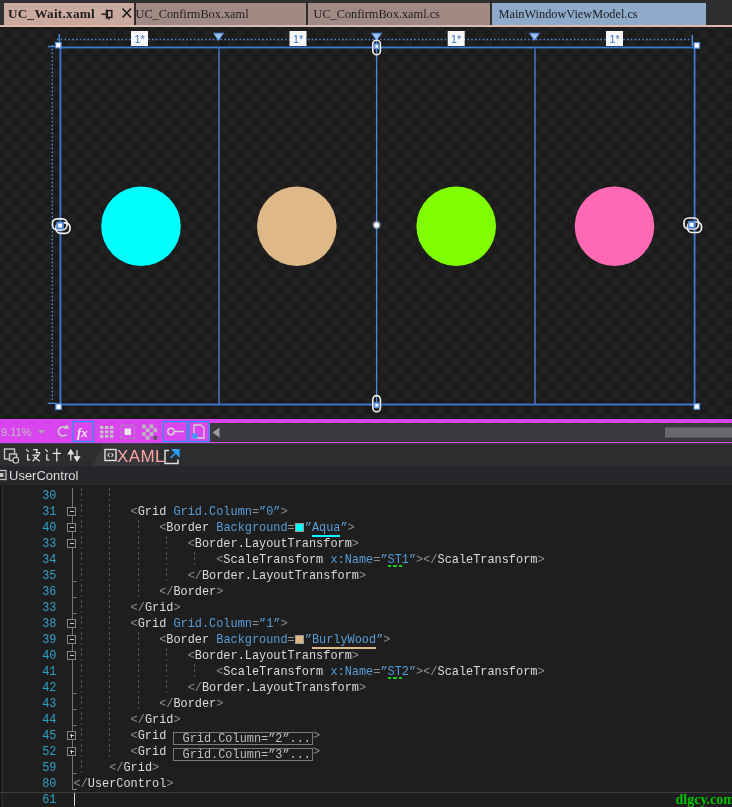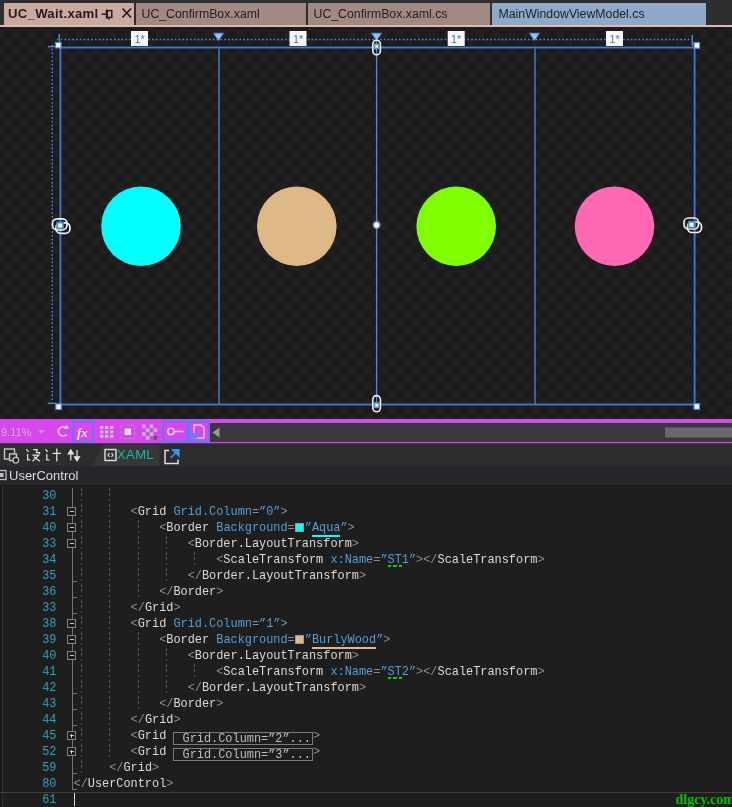--- a/index.html
+++ b/index.html
@@ -1,24 +1,24 @@
 <!DOCTYPE html>
 <html><head><meta charset="utf-8"><style>
 * { margin:0; padding:0; box-sizing:border-box; }
 html,body { width:732px; height:807px; overflow:hidden; background:#1E1E1E; }
 body { position:relative; font-family:"Liberation Sans",sans-serif; }
-#tabbar { position:absolute; left:0; top:0; width:732px; height:27px; background:#2E2E31; }
+#tabbar { position:absolute; left:0; top:0; width:732px; height:27px; background:#2E2E31;font-family:Liberation Serif, serif; }
 #tabbar .ul { position:absolute; left:0; top:25px; width:732px; height:2.5px; background:#DCB9AD; }
 .tab { position:absolute; top:3px; height:22px; font-size:12.3px; color:#1E1E1E; line-height:22px; white-space:nowrap; overflow:hidden; }
 #design { position:absolute; left:0; top:27px; width:732px; height:392px;
   background:repeating-conic-gradient(#202021 0% 25%, #1B1B1B 0% 50%);
   background-size:16px 16px; background-position:4px 3px; }
 #dtoolbar { position:absolute; left:0; top:419px; width:732px; height:24px; background:#d946ef; }
 #splitrow { position:absolute; left:0; top:443px; width:732px; height:23px; background:#2D2D30; border-top:1px solid #3F3F46; }
-#splitrow .xt { position:absolute; left:117px; top:3px; font-size:13px; color:#14b8a6; letter-spacing:0.4px; }
+#splitrow .xt { position:absolute; left:117px; top:3px; font-size:17px; color:#fca5a5; letter-spacing:0.4px; }
 #crumb { position:absolute; left:0; top:466px; width:732px; height:20px; background:#27272B; border-bottom:1px solid #1B1B1C; }
 #crumb span { position:absolute; left:9px; top:2px; font-size:13px; color:#DCDCDC; }
 #crumb svg { position:absolute; left:-4px; top:3px; }
 #code { position:absolute; left:0; top:486px; width:732px; height:321px; background:#1E1E1E;
   font-family:"Liberation Mono",monospace; font-size:11.9px; }
 #code .ln { position:absolute; left:20px; width:36.5px; text-align:right; color:#2E9FC4; line-height:16px; }
 #code .ct { position:absolute; left:73.5px; line-height:16px; white-space:pre; color:#DADADA; }
 #code i { font-style:normal; }
 #code .g { color:#8C8C8C; }
 #code .e { color:#DADADA;margin-top:47px; }
@@ -39,21 +39,21 @@
 <rect x="7.2" y="5.6" width="4.6" height="6.8"></rect>
 <line x1="6.5" y1="4.6" x2="6.5" y2="13.8"></line>
 <line x1="1.5" y1="9.2" x2="6.5" y2="9.2"></line>
 <line x1="9" y1="12.4" x2="9" y2="14.8"></line>
 </g>
 <g stroke="#1E1E1E" stroke-width="1.7">
 <line x1="22.5" y1="3.5" x2="31" y2="12.5"></line>
 <line x1="31" y1="3.5" x2="22.5" y2="12.5"></line>
 </g>
 </svg>
-  <div class="tab" style="left:135.5px; width:170.5px; background:#A18A84"><span style="padding-left:6px">UC_ConfirmBox.xaml</span></div>
+  <div class="tab" style="left:135.5px; width:170.5px; background:#A18A84"><span style="">UC_ConfirmBox.xaml</span></div>
   <div class="tab" style="left:491.5px; width:214px; background:#8FA9CB"><span style="padding-left:7px">MainWindowViewModel.cs</span></div>
   <div class="tab" style="left:307.5px; width:182px; background:#A18A84"><span style="padding-left:6px">UC_ConfirmBox.xaml.cs</span></div>
   <div class="ul"></div>
 </div>
 <div id="design">
 <svg width="732" height="392" style="position:absolute;left:0;top:0">
 <circle cx="141.0" cy="199.3" r="39.8" fill="#00FFFF"></circle>
 <circle cx="296.8" cy="199.3" r="39.8" fill="#DEB887"></circle>
 <circle cx="456.2" cy="199.3" r="39.8" fill="#7FFF00"></circle>
 <circle cx="614.5" cy="199.3" r="39.8" fill="#FF69B4"></circle>

